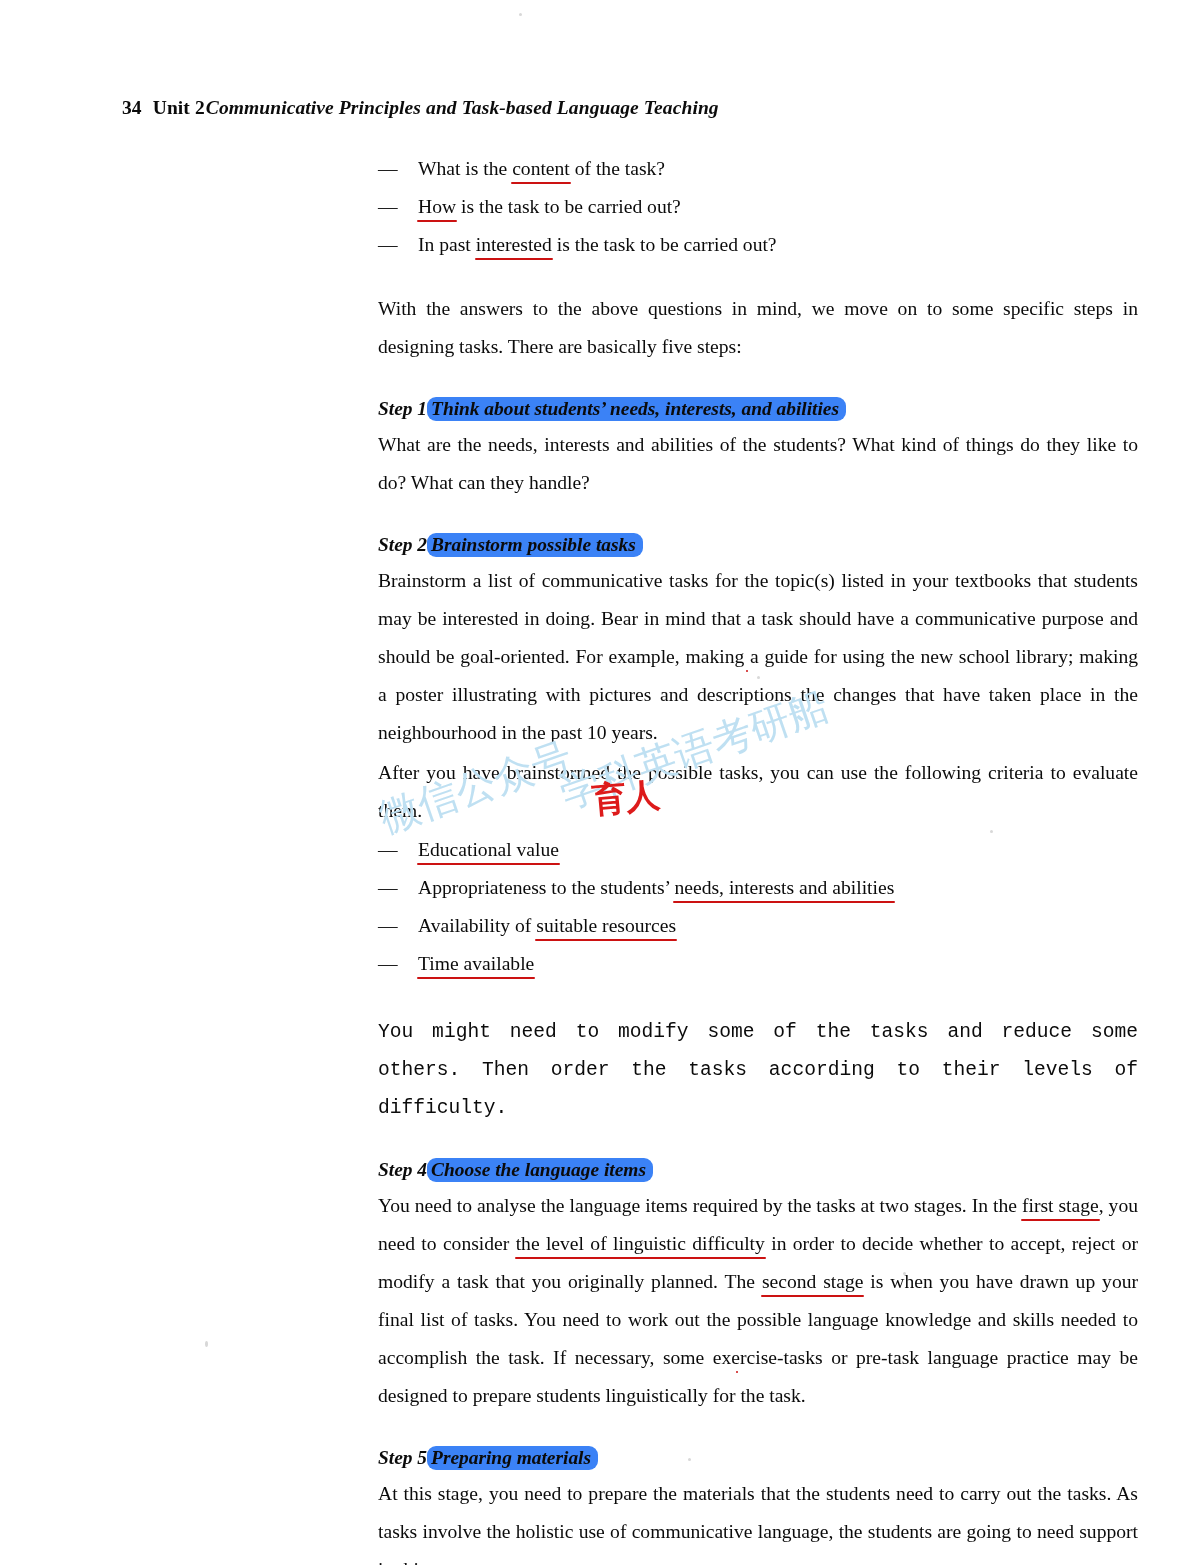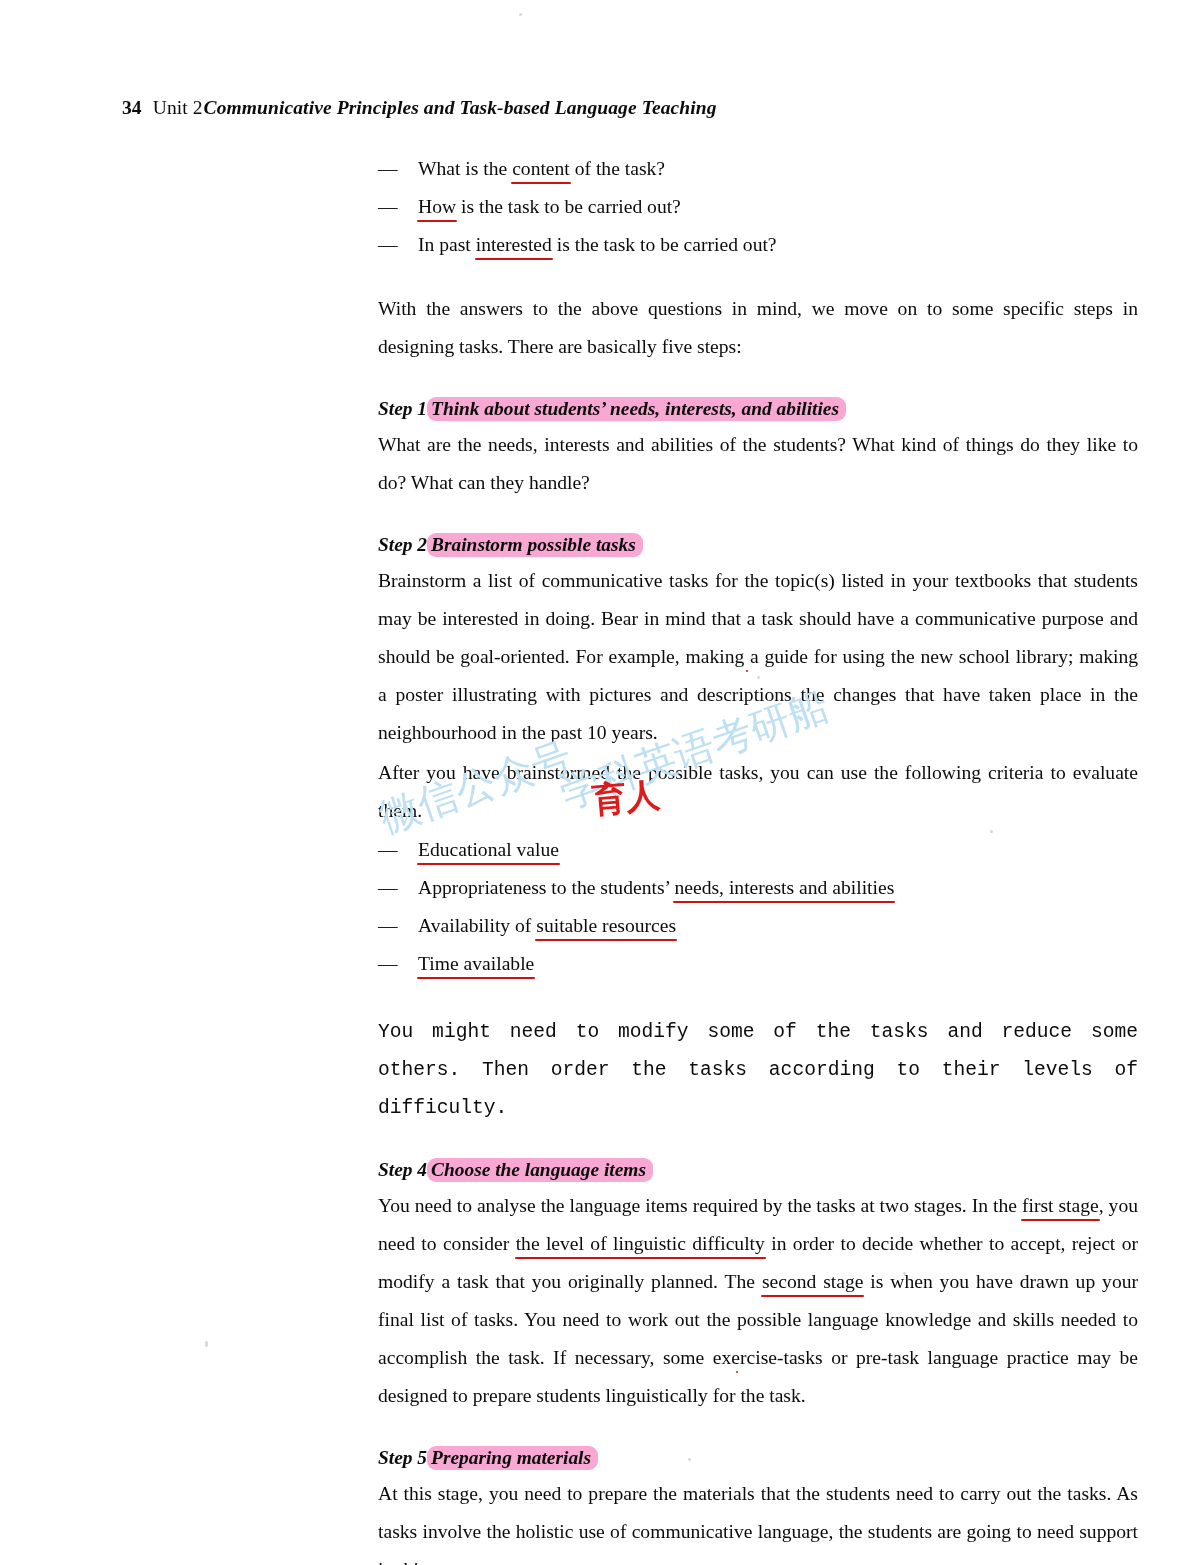--- a/index.html
+++ b/index.html
@@ -22,21 +22,21 @@
   
   #runhead {
     position: absolute;
     left: 122px;
     top: 97px;
     font-size: 19.5px;
     white-space: nowrap;
     letter-spacing: .1px;
   }
   #runhead .pgnum { font-weight: bold; text-align: right; }
-  #runhead .unit  { font-weight: normal; margin-left: 11px; }
+  #runhead .unit  { font-weight: bold; margin-left: 11px; }
   #runhead .title {
     font-style: italic;
     font-weight: bold;
     margin-left: 1px;
   }
 
   
   #col {
     position: absolute;
     left: 378px;
@@ -75,21 +75,21 @@
     font-size: 19.4px;
     line-height: 30px;
     font-style: italic;
     font-weight: bold;
     margin: 0;
     white-space: nowrap;
   }
   .step-gap { margin-top: 28px; }
   .step .lbl { }
   .step .hl {
-    background: #f9a8d4;
+    background: #3b82f6;
     border-radius: 9px;
     padding: 1px 7px 2px 4px;
     box-decoration-break: clone;
     -webkit-box-decoration-break: clone;
   }
 
   
   .u {            
     position: relative;
     display: inline;

